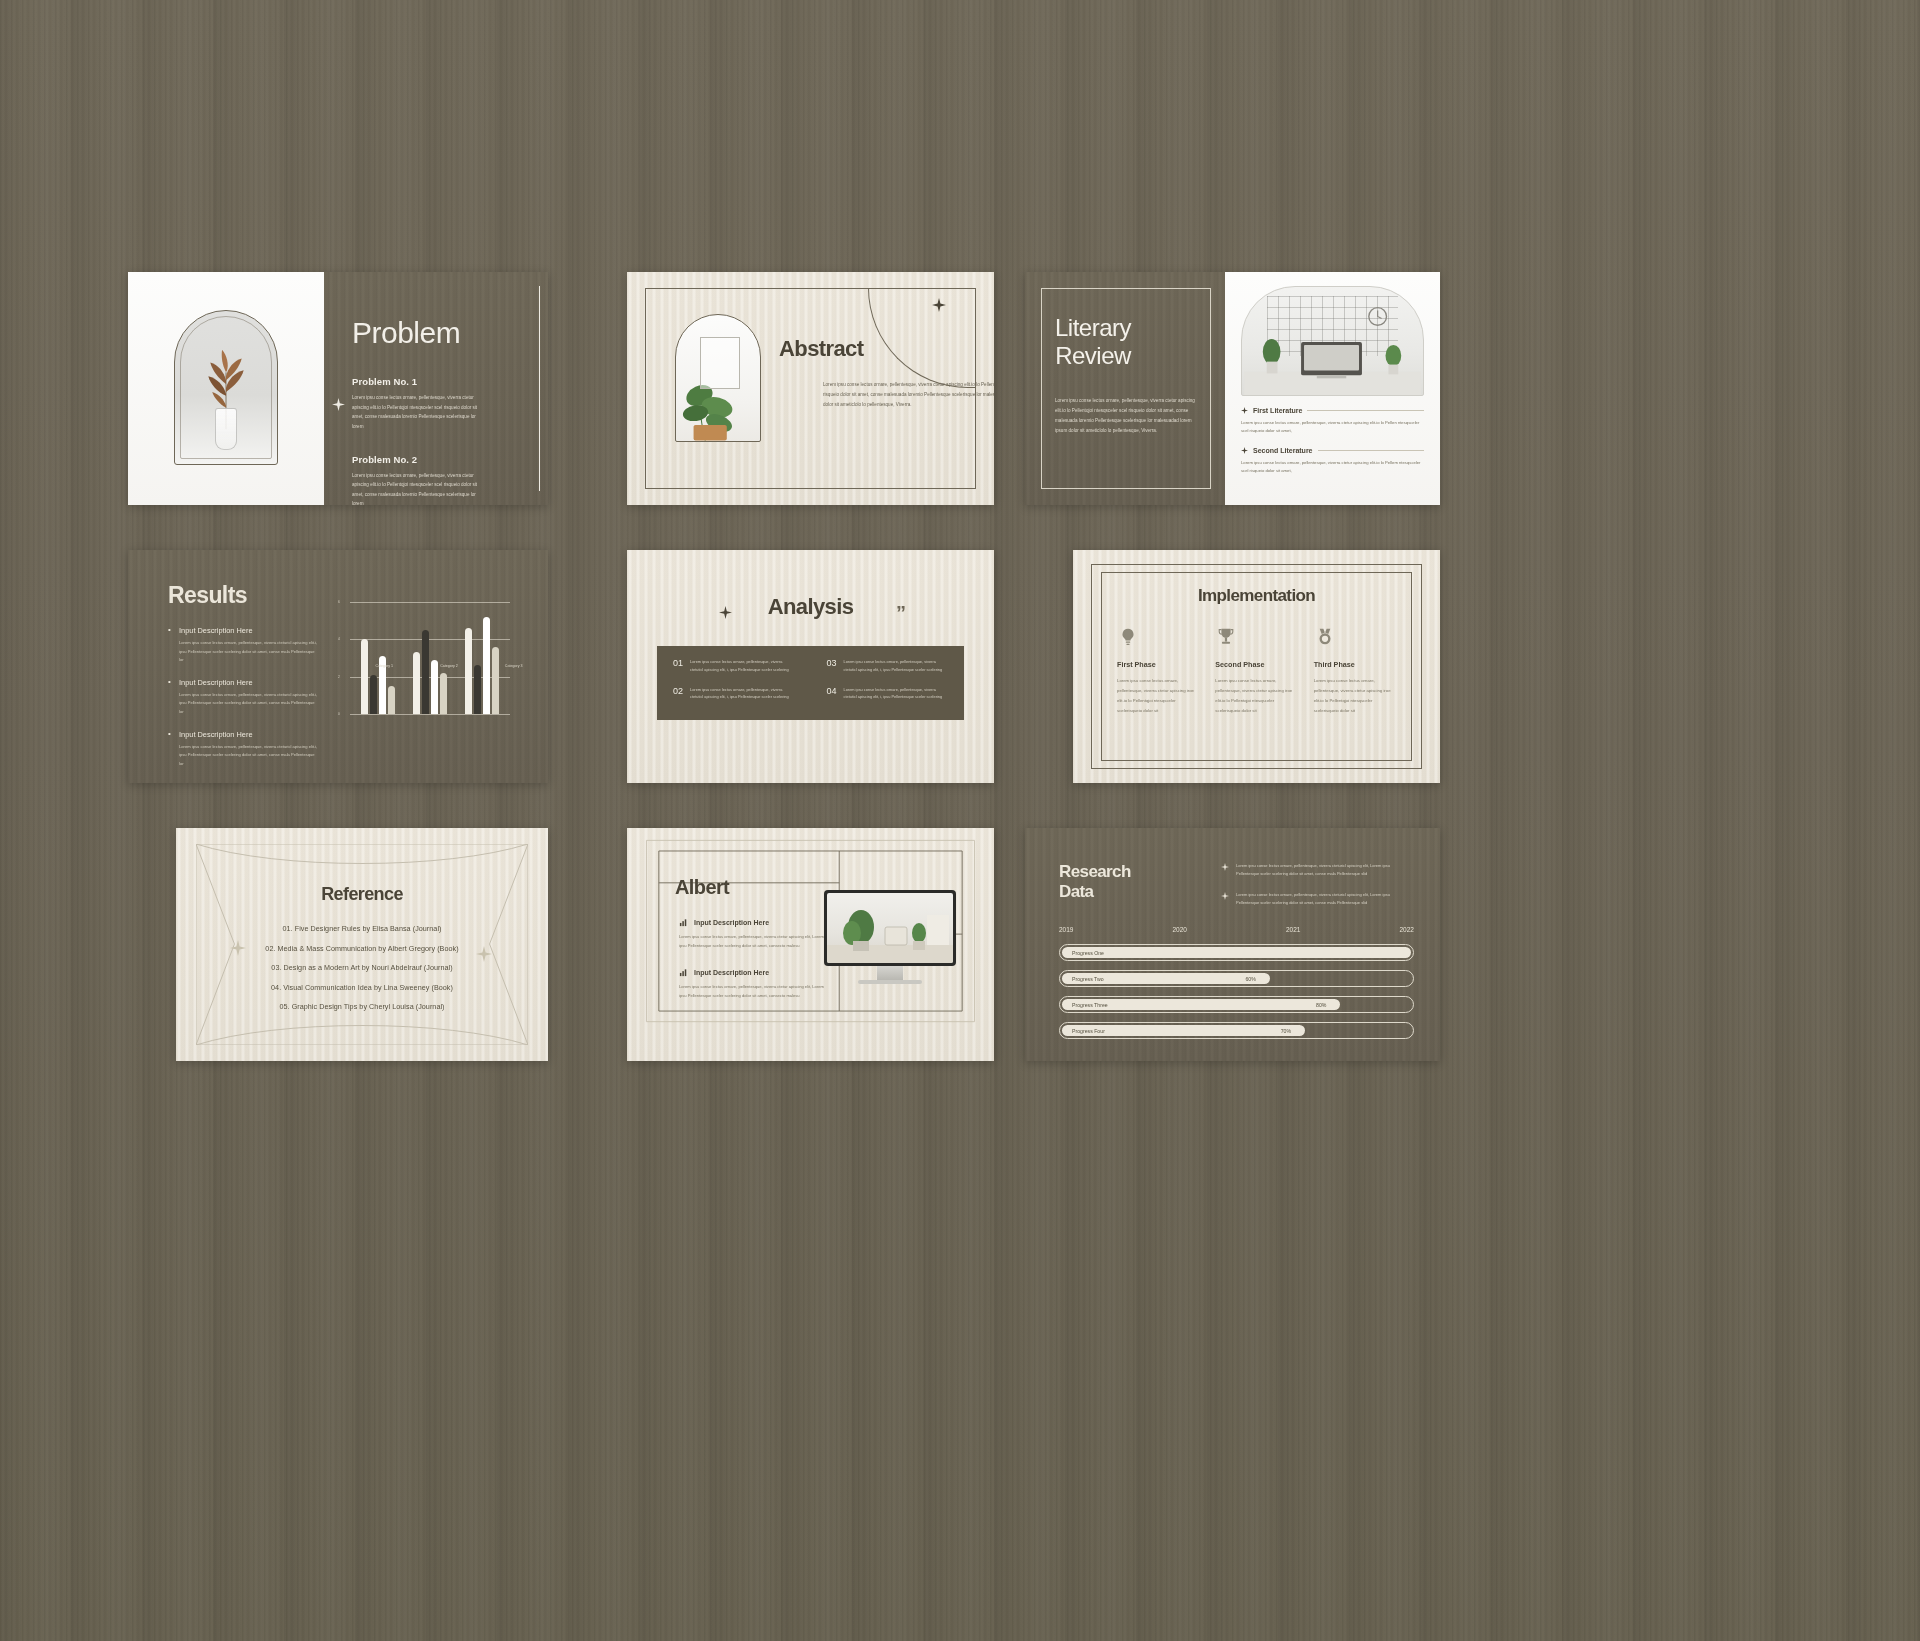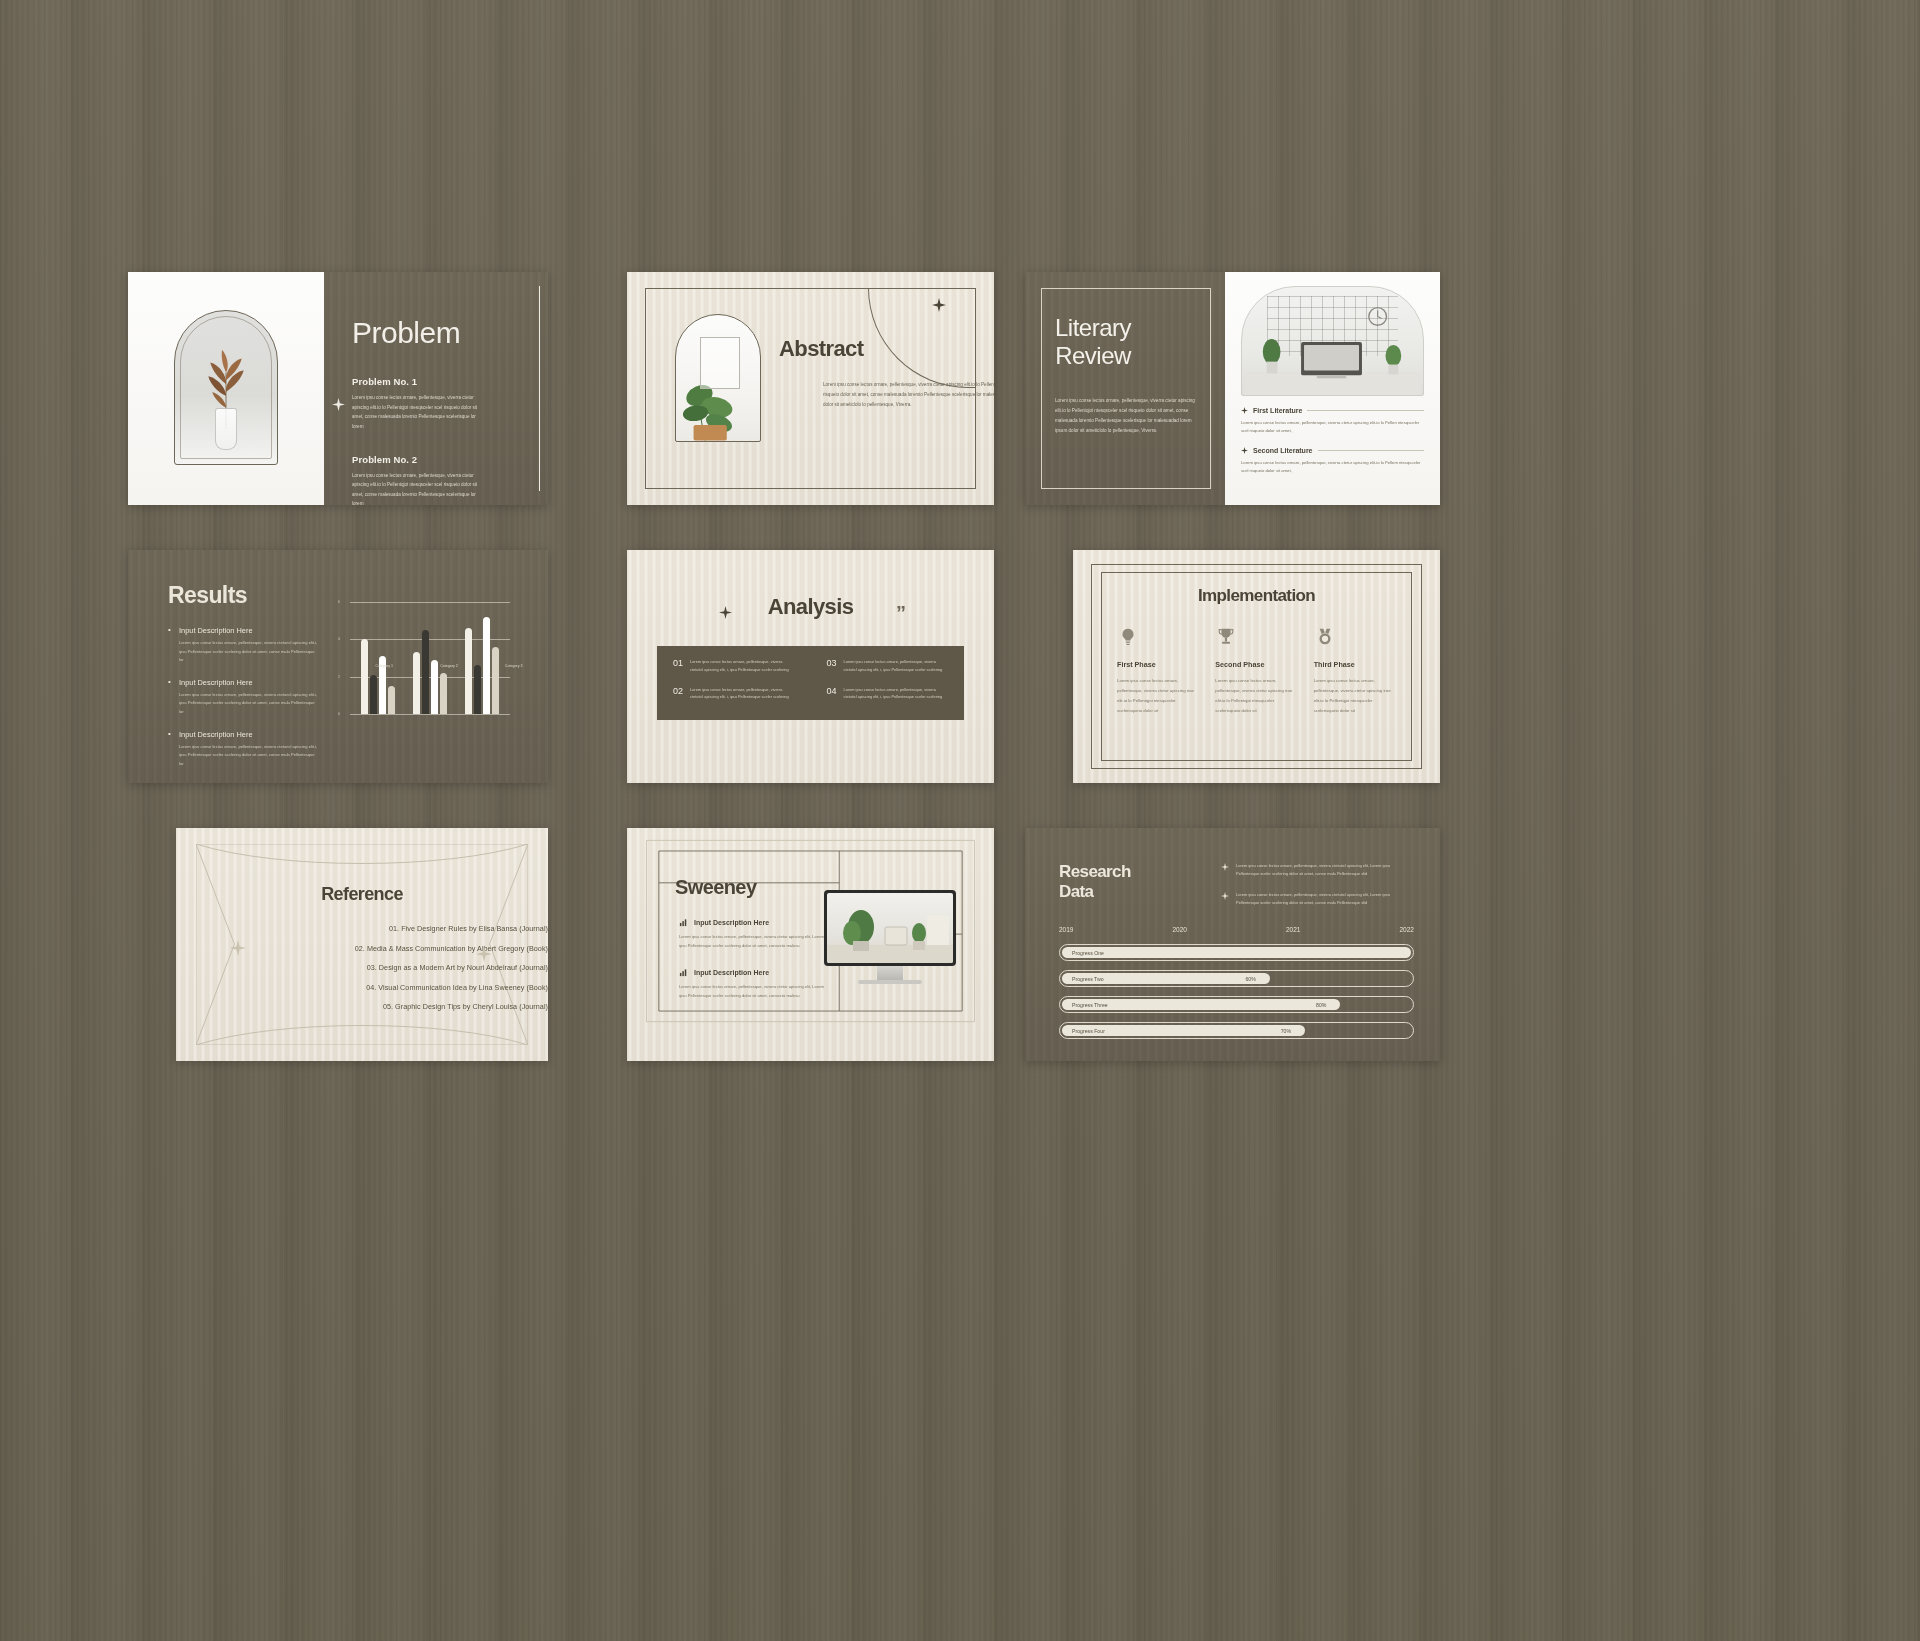--- a/index.html
+++ b/index.html
@@ -142,21 +142,21 @@
   .s6-title { position:absolute; left:0; right:0; top:36px; text-align:center; font-size:17px; color:#4a4437; }
   .s6-cols { position:absolute; left:44px; right:44px; top:76px; display:flex; gap:16px; }
   .s6-col { flex:1; text-align:left; }
   .s6-icon { width:22px; height:22px; margin:0 auto 8px; }
   .s6-ph { font-size:7.2px; font-weight:700; color:#4a4437; }
   .s6-body { font-size:4.3px; color:#7b7564; line-height:2.3; margin-top:7px; }
 
   
   .s7-env { position:absolute; left:20px; top:16px; right:20px; bottom:16px; }
   .s7-title { position:absolute; left:0; right:0; top:56px; text-align:center; font-size:18px; color:#4a4437; }
-  .ref-list { position:absolute; left:0; right:0; top:96px; text-align:right; }
+  .ref-list { position:absolute; left:0; right:0; top:96px; text-align:center; }
   .ref-item { font-size:7.2px; color:#56503f; margin-bottom:10.5px; letter-spacing:0.05px; }
 
   
   .s8-grid { position:absolute; inset:0; }
   .s8-title { position:absolute; left:48px; top:48px; font-size:20px; color:#4a4437; }
   .mk-item { position:absolute; left:52px; width:150px; }
   .mk-head { display:flex; align-items:center; gap:6px; font-size:7px; font-weight:700; color:#4a4437; }
   .mk-body { font-size:4.1px; color:#7b7564; line-height:2.15; margin-top:6px; }
   .monitor { position:absolute; right:38px; top:62px; width:132px; }
   .mon-screen { width:100%; height:76px; background:#2b2b29; border-radius:4px; padding:3px; }
@@ -423,21 +423,21 @@
       <path d="M10 0 L12 8 L20 10 L12 12 L10 20 L8 12 L0 10 L8 8Z" fill="#c9c2ae"></path>
     </svg>
   </div>
 
   <div class="slide tex-cream">
     <svg class="s8-grid" viewBox="0 0 415 233" preserveAspectRatio="none">
       <path d="M22 14 H393 V219 H22 Z" fill="none" stroke="#c7c1b0" stroke-width="1"></path>
       <path d="M36 26 H379 V207 H36 Z" fill="none" stroke="#6e6757" stroke-width="1"></path>
       <path d="M240 26 V207 M36 62 H240 M240 120 H379" stroke="#6e6757" stroke-width="1"></path>
     </svg>
-    <div class="s8-title h-bold">Sweeney</div>
+    <div class="s8-title h-bold">Albert</div>
     <div class="mk-item" style="top:90px">
       <div class="mk-head">
         <svg style="width:9px;height:9px;flex:none" viewBox="0 0 20 20">
           <rect x="2" y="11" width="3.4" height="7" fill="#4a4437"></rect>
           <rect x="7.4" y="7" width="3.4" height="11" fill="#4a4437"></rect>
           <rect x="12.8" y="3" width="3.4" height="15" fill="#4a4437"></rect>
         </svg>
         <span>Input Description Here</span>
       </div>
       <div class="mk-body">Lorem ipsu conse lectus ornare, pellentesque, viverra ctetur apiscing elit, Lorem ipsu Pellentesque sceler scelering dolor sit amet, consecto malesu</div>

